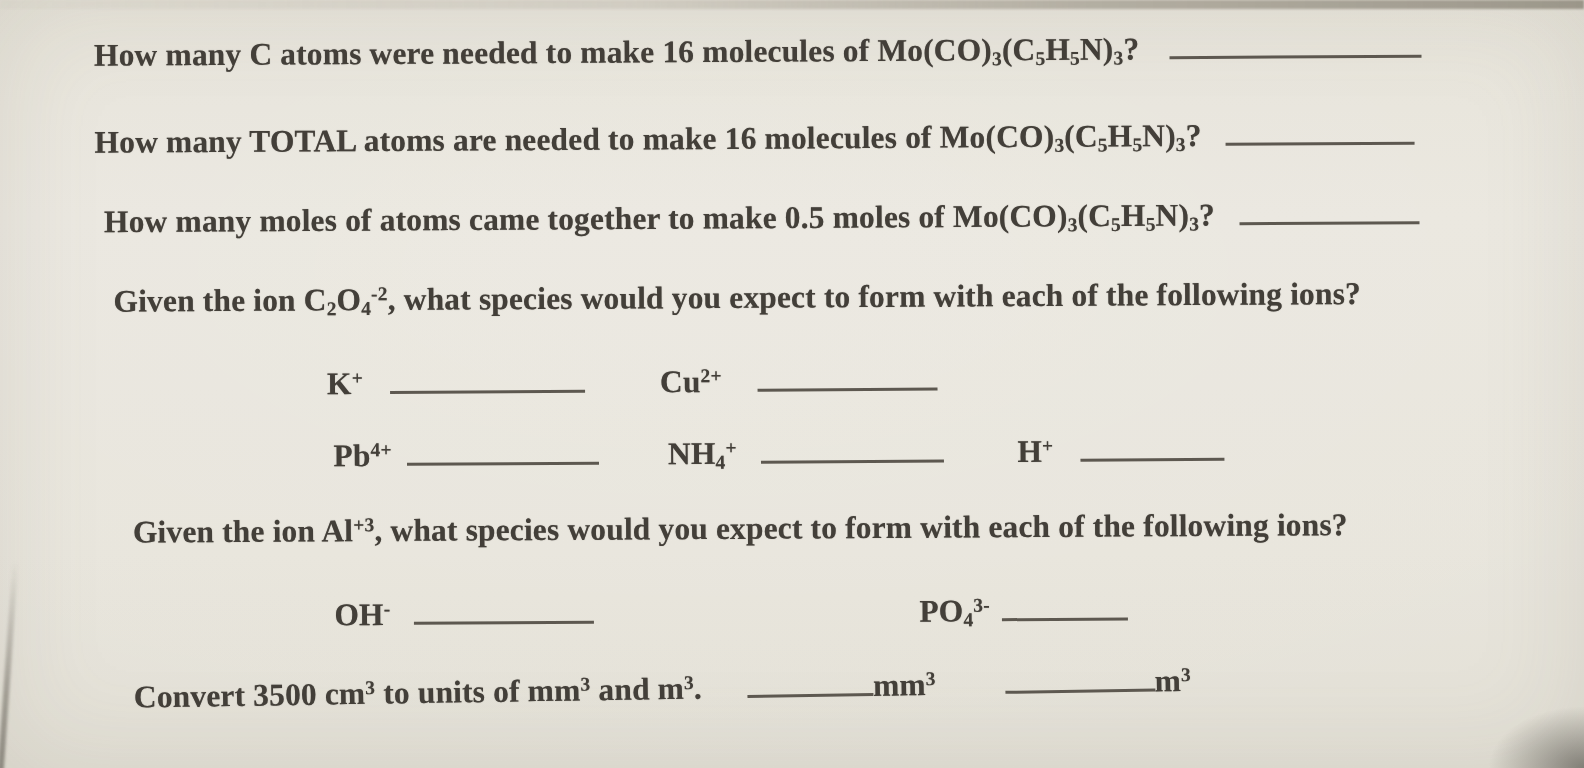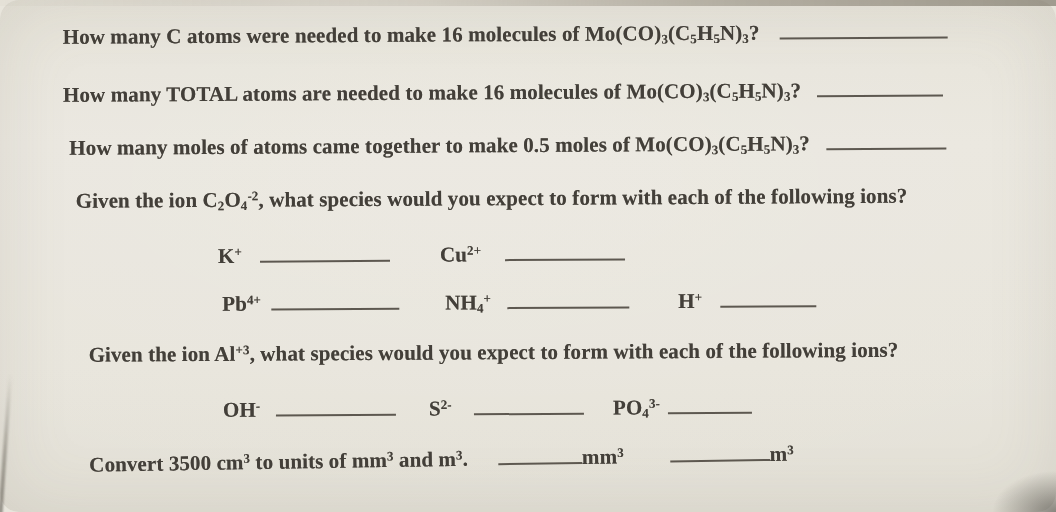--- a/index.html
+++ b/index.html
@@ -9,21 +9,20 @@
     background: #e8e5dc;
     font-family: "Liberation Serif", serif;
   }
   .paper {
     position: relative;
     width: 1056px; height: 512px;
     background:
       radial-gradient(140% 120% at 45% 35%, rgba(255,255,255,0.10), rgba(0,0,0,0) 60%),
       linear-gradient(to bottom, #e6e3d9 0%, #eae7df 28%, #e8e5dc 72%, #e3e0d6 100%);
     box-shadow: inset 0 0 70px rgba(120,115,100,0.14);
-    border-radius: 19px;
   }
   .edge-top {
     position: absolute; top: 0; left: 0; right: 0; height: 6px;
     background: linear-gradient(to right,
       rgba(162,154,137,0.05) 0%, rgba(162,154,137,0.22) 40%,
       rgba(138,131,116,0.50) 68%, rgba(116,110,96,0.62) 100%);
     filter: blur(0.6px);
   }
   .edge-left-sliver {
     position: absolute; left: 3px; bottom: -12px; width: 4px; height: 150px;
@@ -109,24 +108,20 @@
 
     <div class="line" style="top:340px; left:88px">
       <span class="qt">Given the ion Al<sup>+3</sup>, what species would you expect to form with each of the following ions?</span>
     </div>
 
     <div class="line" style="top:396px; left:0; width:1056px">
       <span class="ion" style="left:222px">
         <span class="qt">OH<sup>-</sup></span>
         <span class="blank" style="width:120px; margin-left:12px"></span>
       </span>
-      <span class="ion" style="left:428px">
-        <span class="qt">S<sup>2-</sup></span>
-        <span class="blank" style="width:110px; margin-left:18px"></span>
-      </span>
       <span class="ion" style="left:612px">
         <span class="qt">PO<sub>4</sub><sup>3-</sup></span>
         <span class="blank" style="width:84px; margin-left:4px"></span>
       </span>
     </div>
 
     <div class="line" style="top:450px; left:88px; transform:rotate(-0.55deg); transform-origin:left center">
       <span class="qt">Convert 3500 cm<sup>3</sup> to units of mm<sup>3</sup> and m<sup>3</sup>.</span>
       <span class="blank" style="width:84px; margin-left:26px"></span><span class="qt">mm<sup>3</sup></span>
       <span class="blank" style="width:100px; margin-left:42px"></span><span class="qt">m<sup>3</sup></span>

